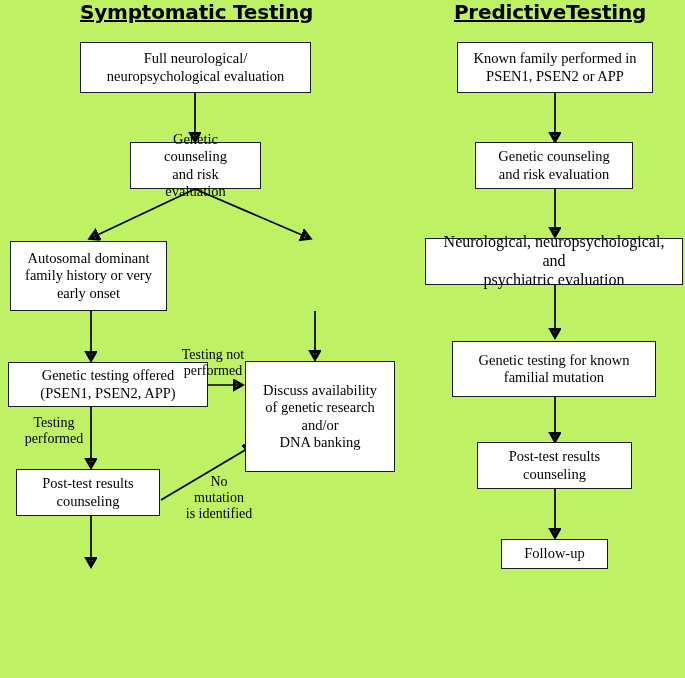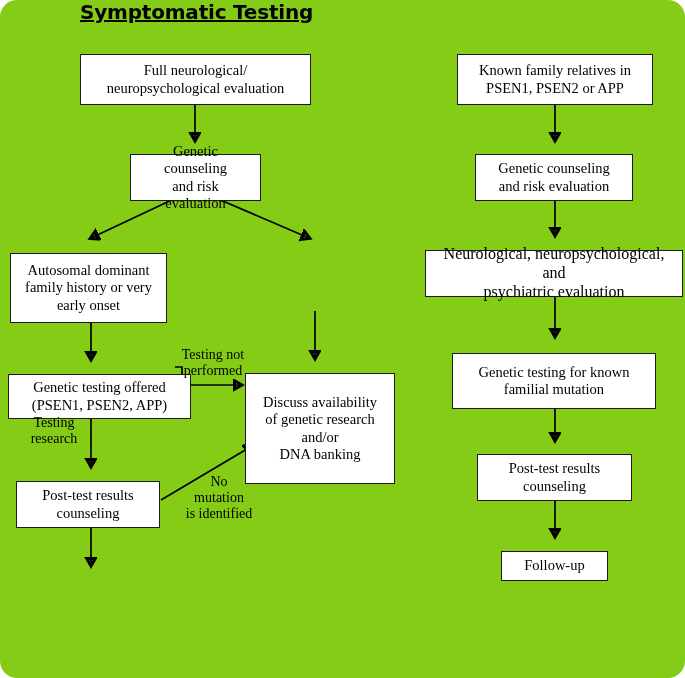--- a/index.html
+++ b/index.html
@@ -4,24 +4,23 @@
 <style>
   html, body {
     margin: 0;
     padding: 0;
     background: #ffffff;
   }
   #page {
     position: relative;
     width: 685px;
     height: 678px;
-    background: #84cc16;
+    background: #bef264;
     overflow: hidden;
     font-family: "Liberation Serif", "DejaVu Serif", serif;
-    border-radius: 17px;
   }
   .col-title {
     position: absolute;
     font-family: "DejaVu Sans", "Liberation Sans", sans-serif;
     font-weight: bold;
     font-size: 20px;
     color: #000000;
     text-decoration: underline;
     text-align: center;
     white-space: nowrap;
@@ -35,21 +34,20 @@
     display: flex;
     align-items: center;
     justify-content: center;
     text-align: center;
     color: #000000;
     font-size: 14.5px;
     line-height: 1.18;
     padding: 2px 12px;
     white-space: pre-line;
     z-index: 2;
-    margin-top: 12px;
   }
   .node.small { font-size: 16px; }
   .edge-label {
     position: absolute;
     font-size: 14px;
     line-height: 1.15;
     color: #000000;
     text-align: center;
     white-space: pre-line;
     z-index: 3;
@@ -64,20 +62,21 @@
   }
   svg.wires path, svg.wires line { stroke: #000000; stroke-width: 1.7px; fill: none; }
 </style>
 </head>
 <body>
 
 <div id="page">
 
   <div class="col-title" style="left:80px; top:0px; width:230px;">Symptomatic Testing</div>
 
+  <div class="col-title" style="left:450px; top:0px; width:200px;">PredictiveTesting</div>
 
   <svg class="wires" viewBox="0 0 685 678">
     <defs>
       <marker id="ah" markerWidth="9" markerHeight="9" refX="5.0" refY="3.6" orient="auto" markerUnits="strokeWidth">
         <path d="M0,0.4 L5.6,3.6 L0,6.8 L1.5,3.6 Z" fill="#000000" stroke="none"></path>
       </marker>
     </defs>
 
     <line x1="195" y1="93" x2="195" y2="140" marker-end="url(#ah)"></line>
 
@@ -108,42 +107,42 @@
 neuropsychological evaluation</div>
 
   <div class="node" style="left:130px; top:142px; width:131px; height:47px;">Genetic counseling
 and risk evaluation</div>
 
   <div class="node" style="left:10px; top:241px; width:157px; height:70px;">Autosomal dominant
 family history or very
 early onset</div>
 
 
-  <div class="node" style="left:8px; top:362px; width:183px; height:45px;">Genetic testing offered
+  <div class="node" style="left:8px; top:362px; width:200px; height:45px;">Genetic testing offered
 (PSEN1, PSEN2, APP)</div>
 
   <div class="node" style="left:245px; top:361px; width:150px; height:111px;">Discuss availability
 of genetic research
 and/or
 DNA banking</div>
 
   <div class="node" style="left:16px; top:469px; width:144px; height:47px;">Post-test results
 counseling</div>
 
 
   <div class="edge-label" style="left:180px; top:347px; width:66px;">Testing not
 performed</div>
 
   <div class="edge-label" style="left:24px; top:415px; width:60px;">Testing
-research</div>
+performed</div>
 
   <div class="edge-label" style="left:184px; top:474px; width:70px;">No mutation
 is identified</div>
 
-  <div class="node" style="left:457px; top:42px; width:196px; height:51px;">Known family relatives in
+  <div class="node" style="left:457px; top:42px; width:196px; height:51px;">Known family performed in
 PSEN1, PSEN2 or APP</div>
 
   <div class="node" style="left:475px; top:142px; width:158px; height:47px;">Genetic counseling
 and risk evaluation</div>
 
   <div class="node small" style="left:425px; top:238px; width:258px; height:47px;">Neurological, neuropsychological, and
 psychiatric evaluation</div>
 
   <div class="node" style="left:452px; top:341px; width:204px; height:56px;">Genetic testing for known
 familial mutation</div>

